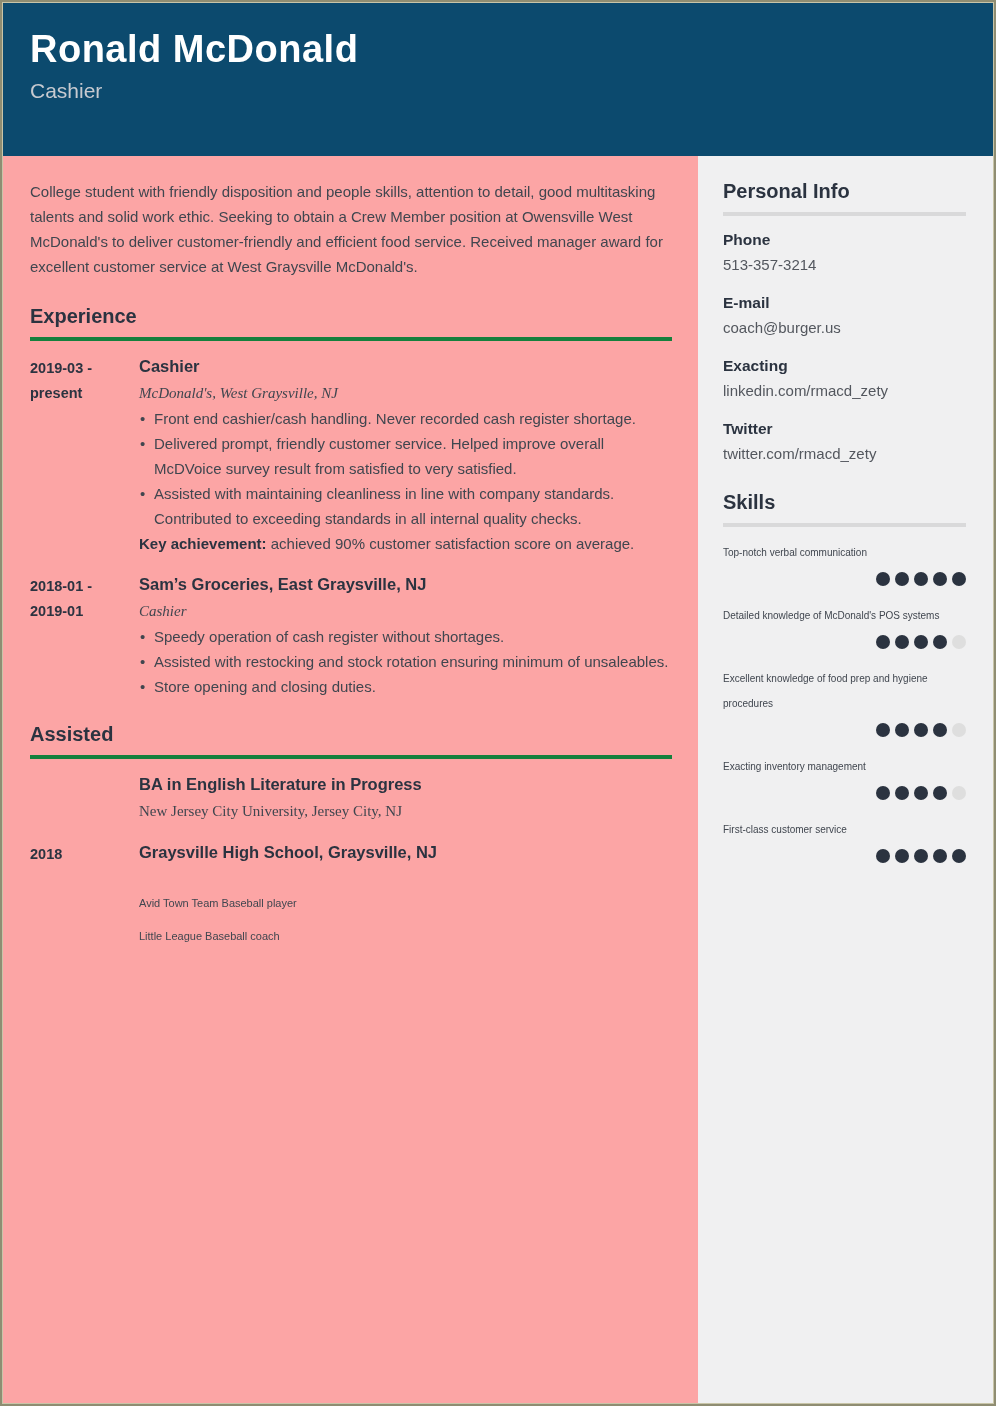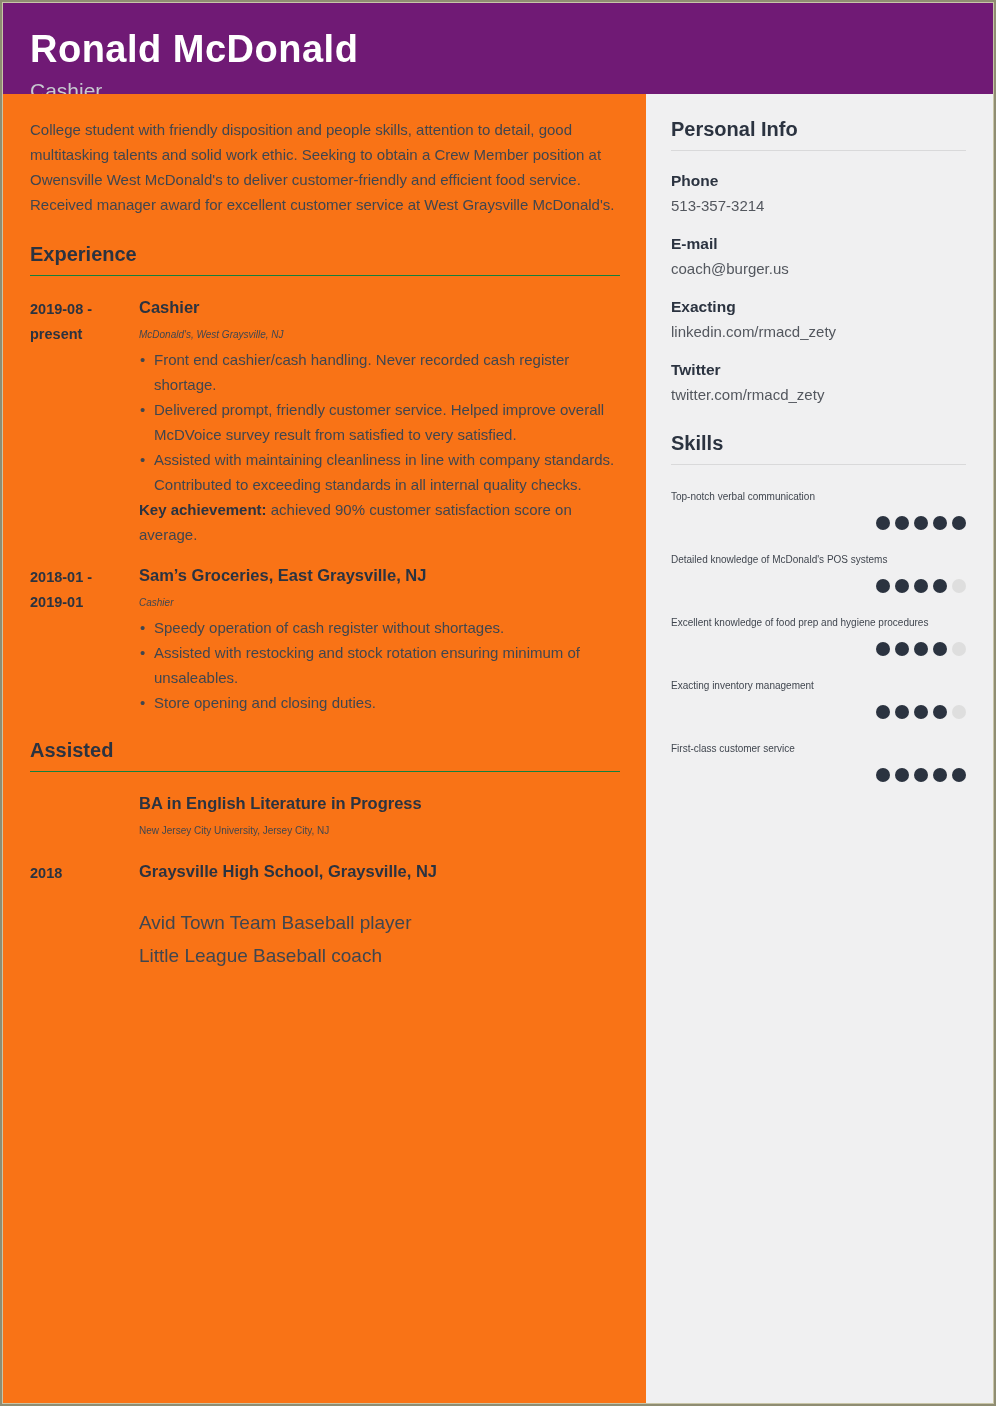--- a/index.html
+++ b/index.html
@@ -11,53 +11,53 @@
     border:2px solid #8f8d72;
     outline:1px solid #c8c5a8;
     outline-offset:-3px;
     background:#ffffff;
     display:flex; flex-direction:column;
     overflow:hidden;
   }
 
   
   .header {
-    height:92px; flex:none;
-    background:#701a75;
+    height:154px; flex:none;
+    background:#0c4a6e;
     padding:25px 28px 0 28px;
   }
   .header .name {
     color:#ffffff; font-size:38px; font-weight:bold;
     letter-spacing:0.5px; line-height:44px;
   }
   .header .job-title {
     color:#c7cad0; font-size:21px; line-height:30px; margin-top:5px;
   }
 
   
   .body-row { flex:1; display:flex; min-height:0; }
   .main {
-    width:644px; flex:none;
+    width:696px; flex:none;
     padding:23px 26px 0 28px;
-    background:#f97316;
+    background:#fca5a5;
     color:#40464f;
   }
   .sidebar {
     flex:1;
     background:#f0f0f1;
     padding:24px 28px 0 25px;
     color:#53575e;
   }
 
   
   .section-heading {
     font-size:20px; font-weight:bold; color:#2b3340;
     padding-bottom:9px;
-    border-bottom:1px solid #15803d;
-    margin-bottom:19px;
+    border-bottom:4px solid #15803d;
+    margin-bottom:13px;
   }
   .section { margin-bottom:24px; }
 
   
   .summary {
     font-size:15px; line-height:25px; color:#40464f;
     margin-bottom:26px;
   }
 
   
@@ -66,36 +66,36 @@
   .date-col {
     width:109px; flex:none;
     font-size:14.5px; font-weight:bold; color:#2b3340;
     line-height:25px; padding-top:2px;
   }
   .content-col { flex:1; }
   .entry-title {
     font-size:16.5px; font-weight:bold; color:#2b3340;
     line-height:25px; margin-bottom:2px;
   }
-  .entry-subtitle { font-size:10px; line-height:25px; color:#40464f; }
+  .entry-subtitle { font-size:15px; line-height:25px; color:#40464f;font-family:Liberation Serif, serif; }
   .entry-subtitle.italic { font-style:italic; }
   .bullet-list { list-style:none; margin-top:0; }
   .bullet-list li {
     position:relative; padding-left:15px;
     font-size:15px; line-height:25px; color:#40464f;
   }
   .bullet-list li::before {
     content:"\2022"; position:absolute; left:1px; color:#40464f;
   }
   .achievement { font-size:15px; line-height:25px; color:#40464f; }
   .achievement b { color:#2b3340; }
 
   
   .hobby-item {
-    margin-left:109px; font-size:19px; line-height:25px;
+    margin-left:109px; font-size:11px; line-height:25px;
     color:#40464f; margin-bottom:8px;
   }
 
   
   .field { margin-bottom:16px; }
   .field-label {
     font-size:15.5px; font-weight:bold; color:#2b3340;
     line-height:22px; margin-bottom:3px;
   }
   .field-value { font-size:15px; color:#53575e; line-height:22px; }
@@ -123,21 +123,21 @@
 
     <div class="main">
 
       <div class="summary">College student with friendly disposition and people skills, attention to detail, good multitasking talents and solid work ethic. Seeking to obtain a Crew Member position at Owensville West McDonald's to deliver customer-friendly and efficient food service. Received manager award for excellent customer service at West Graysville McDonald's.</div>
 
       <div class="section">
         <div class="section-heading">Experience</div>
         <div id="experience-entries">
             <div class="entry">
               <div class="date-col">
-                <div>2019-08 -</div>
+                <div>2019-03 -</div>
                 <div>present</div>
               </div>
               <div class="content-col">
                 <div class="entry-title">Cashier</div>
                 <div class="entry-subtitle italic">McDonald's, West Graysville, NJ</div>
                 <ul class="bullet-list">
                   <li>Front end cashier/cash handling. Never recorded cash register shortage.</li>
                   <li>Delivered prompt, friendly customer service. Helped improve overall McDVoice survey result from satisfied to very satisfied.</li>
                   <li>Assisted with maintaining cleanliness in line with company standards. Contributed to exceeding standards in all internal quality checks.</li>
                 </ul>

